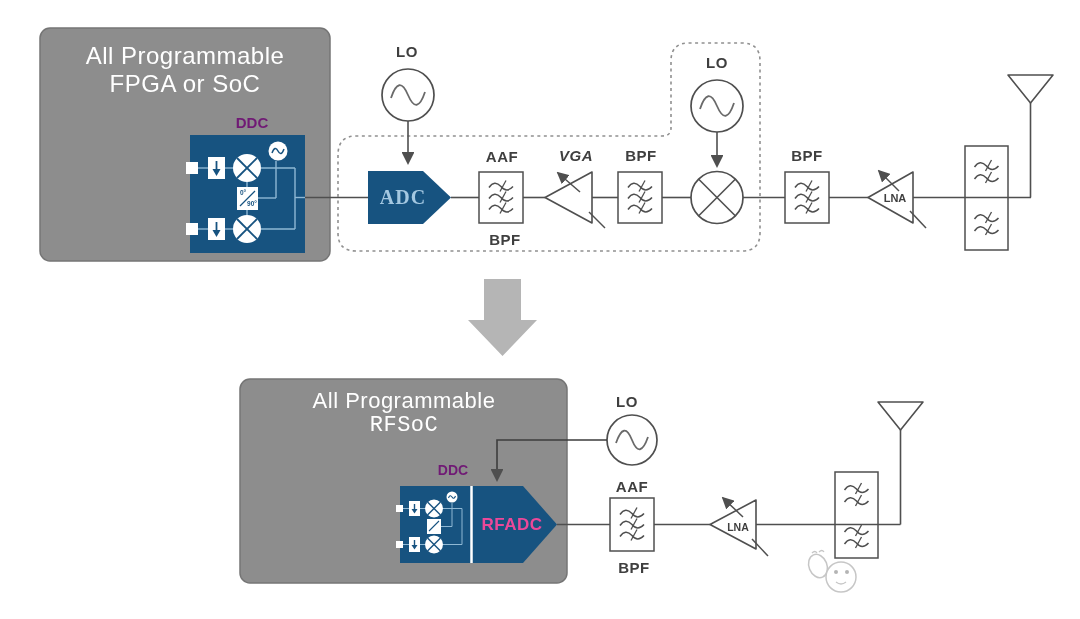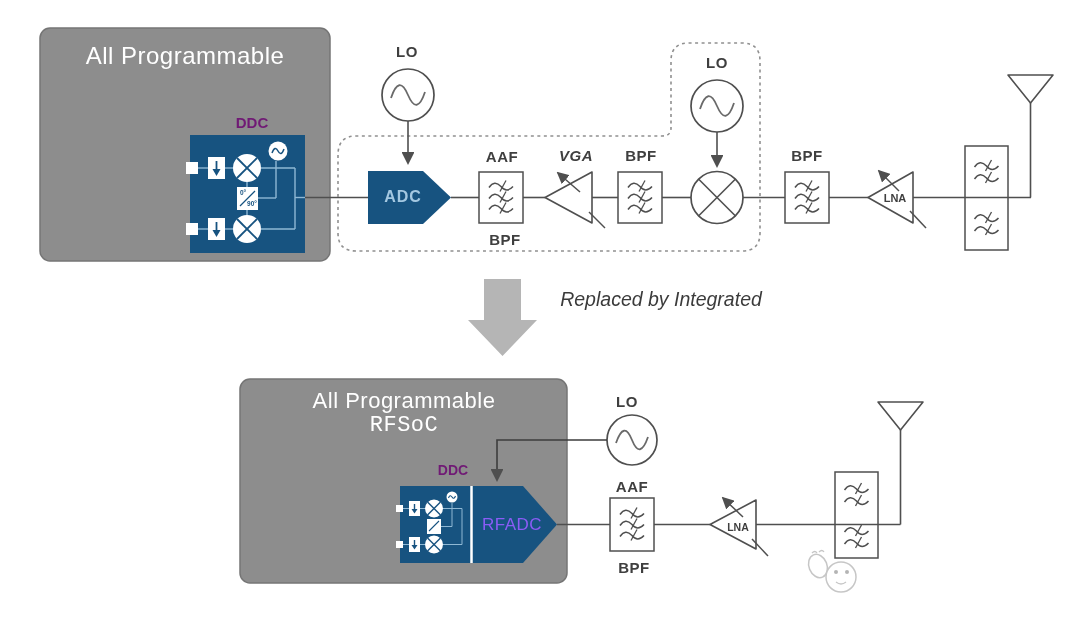--- a/index.html
+++ b/index.html
@@ -6,22 +6,22 @@
   #stage{
     position:relative;width:1080px;height:619px;background:#ffffff;overflow:hidden;
     font-family:"Liberation Sans", sans-serif;
   }
   #stage svg{position:absolute;left:0;top:0;}
   .lbl{position:absolute;transform:translate(-50%,-50%);white-space:nowrap;line-height:1;}
   .chip-title{color:#ffffff;font-size:24px;font-weight:400;letter-spacing:.5px;}
   .chip-title-sm{color:#ffffff;font-size:22px;font-weight:400;letter-spacing:.5px;}
   .ddc{color:#701a75;font-size:15px;font-weight:700;}
   .comp{color:#3f3f3f;font-size:15px;font-weight:700;letter-spacing:.5px;}
-  .adc-txt{color:#a4c8e1;font-size:16px;font-weight:700;letter-spacing:1px;}
-  .rfadc-txt{color:#8b5cf6;font-size:17px;font-weight:400;letter-spacing:.5px;}
+  .adc-txt{color:#a4c8e1;font-size:20px;font-weight:700;letter-spacing:1px;font-family:Liberation Serif, serif;}
+  .rfadc-txt{color:#ec4899;font-size:17px;font-weight:700;letter-spacing:.5px;}
   .lna-txt{color:#3f3f3f;font-size:11px;font-weight:700;}
   .lna-txt-sm{color:#3f3f3f;font-size:10.5px;font-weight:700;}
   .trans{color:#3b3b3b;font-size:19.5px;font-style:italic;font-weight:400;}
   .phase{color:#175380;font-size:6.5px;font-weight:700;}
   .wm-text{
     position:absolute;left:863px;top:553px;white-space:nowrap;
     font-size:30px;font-weight:700;letter-spacing:1px;
     color:rgba(255,255,255,0.92);
     -webkit-text-stroke:1.1px #ababab;
     text-shadow:0 0 1px #bdbdbd;
@@ -271,35 +271,35 @@
     <ellipse cx="818" cy="566" rx="9" ry="12" transform="rotate(-22 818 566)" fill="rgba(255,255,255,0.6)" stroke="#bdbdbd" stroke-width="1.5"></ellipse>
     <circle cx="841" cy="577" r="15" fill="rgba(255,255,255,0.7)" stroke="#bdbdbd" stroke-width="1.5"></circle>
     <circle cx="836" cy="572" r="2" fill="#a8a8a8"></circle>
     <circle cx="847" cy="572" r="2" fill="#a8a8a8"></circle>
     <path d="M812 553 q 3 -3 5 0 M819 552 q 3 -3 5 0" fill="none" stroke="#bdbdbd" stroke-width="1.3"></path>
     <path d="M836 582 q 5 4 10 0" fill="none" stroke="#bdbdbd" stroke-width="1.3"></path>
   </g>
 </svg>
 
 <div class="lbl chip-title" style="left:185px;top:56px;">All Programmable</div>
+<div class="lbl chip-title" style="left:185px;top:84px;">FPGA or SoC</div>
 <div class="lbl ddc" style="left:252px;top:122px;">DDC</div>
 <div class="lbl phase" style="left:243px;top:193px;">0°</div>
 <div class="lbl phase" style="left:252px;top:204px;">90°</div>
 
 <div class="lbl comp" style="left:407px;top:51px;">LO</div>
 <div class="lbl adc-txt" style="left:403px;top:197px;">ADC</div>
 <div class="lbl comp" style="left:502px;top:156px;">AAF</div>
 <div class="lbl comp" style="left:505px;top:239px;">BPF</div>
 <div class="lbl comp" style="left:576px;top:155px;font-style:italic;">VGA</div>
 <div class="lbl comp" style="left:641px;top:155px;">BPF</div>
 <div class="lbl comp" style="left:717px;top:62px;">LO</div>
 <div class="lbl comp" style="left:807px;top:155px;">BPF</div>
 <div class="lbl lna-txt" style="left:895px;top:198px;">LNA</div>
 
-<div class="lbl trans" style="left:661px;top:300px;">Replaced by Integrated</div>
 
 <div class="lbl chip-title-sm" style="left:404px;top:401px;">All Programmable</div>
 <div class="lbl chip-title-sm" style="left:404px;top:426px;font-family:Liberation Mono, monospace;">RFSoC</div>
 <div class="lbl ddc" style="left:453px;top:470px;font-size:14px;">DDC</div>
 <div class="lbl rfadc-txt" style="left:512px;top:524px;">RFADC</div>
 <div class="lbl comp" style="left:627px;top:401px;">LO</div>
 <div class="lbl comp" style="left:632px;top:486px;">AAF</div>
 <div class="lbl comp" style="left:634px;top:567px;">BPF</div>
 <div class="lbl lna-txt-sm" style="left:738px;top:527px;">LNA</div>
 

